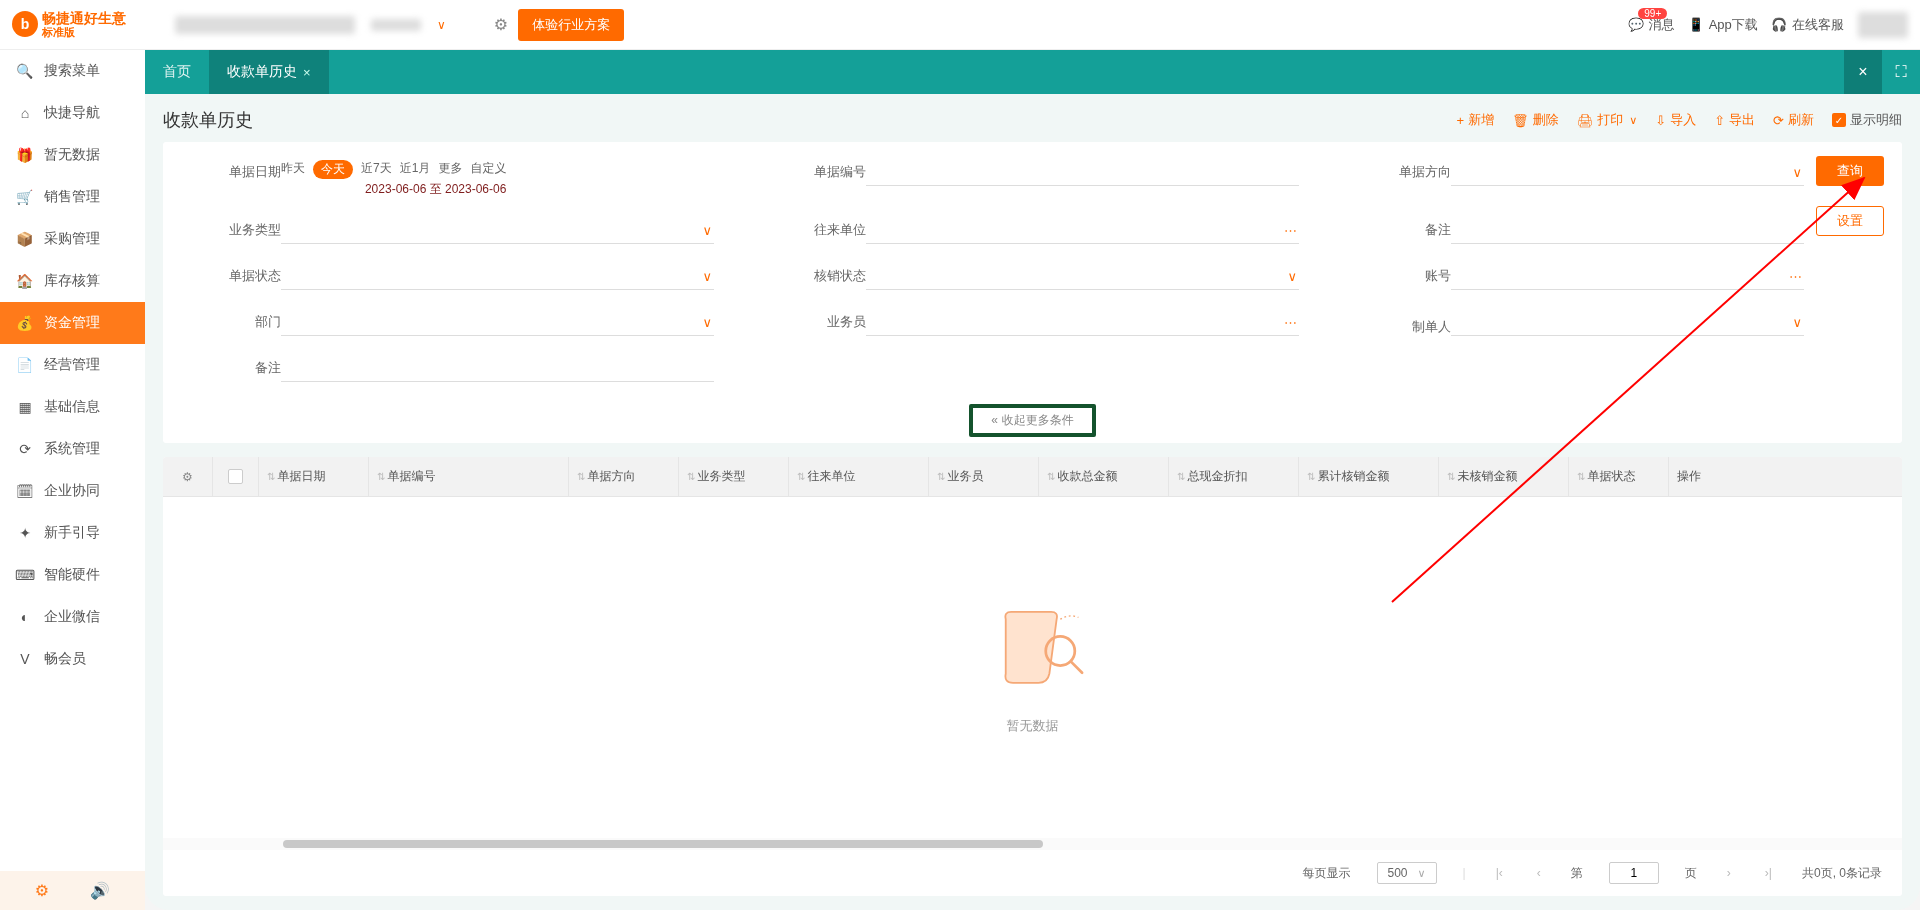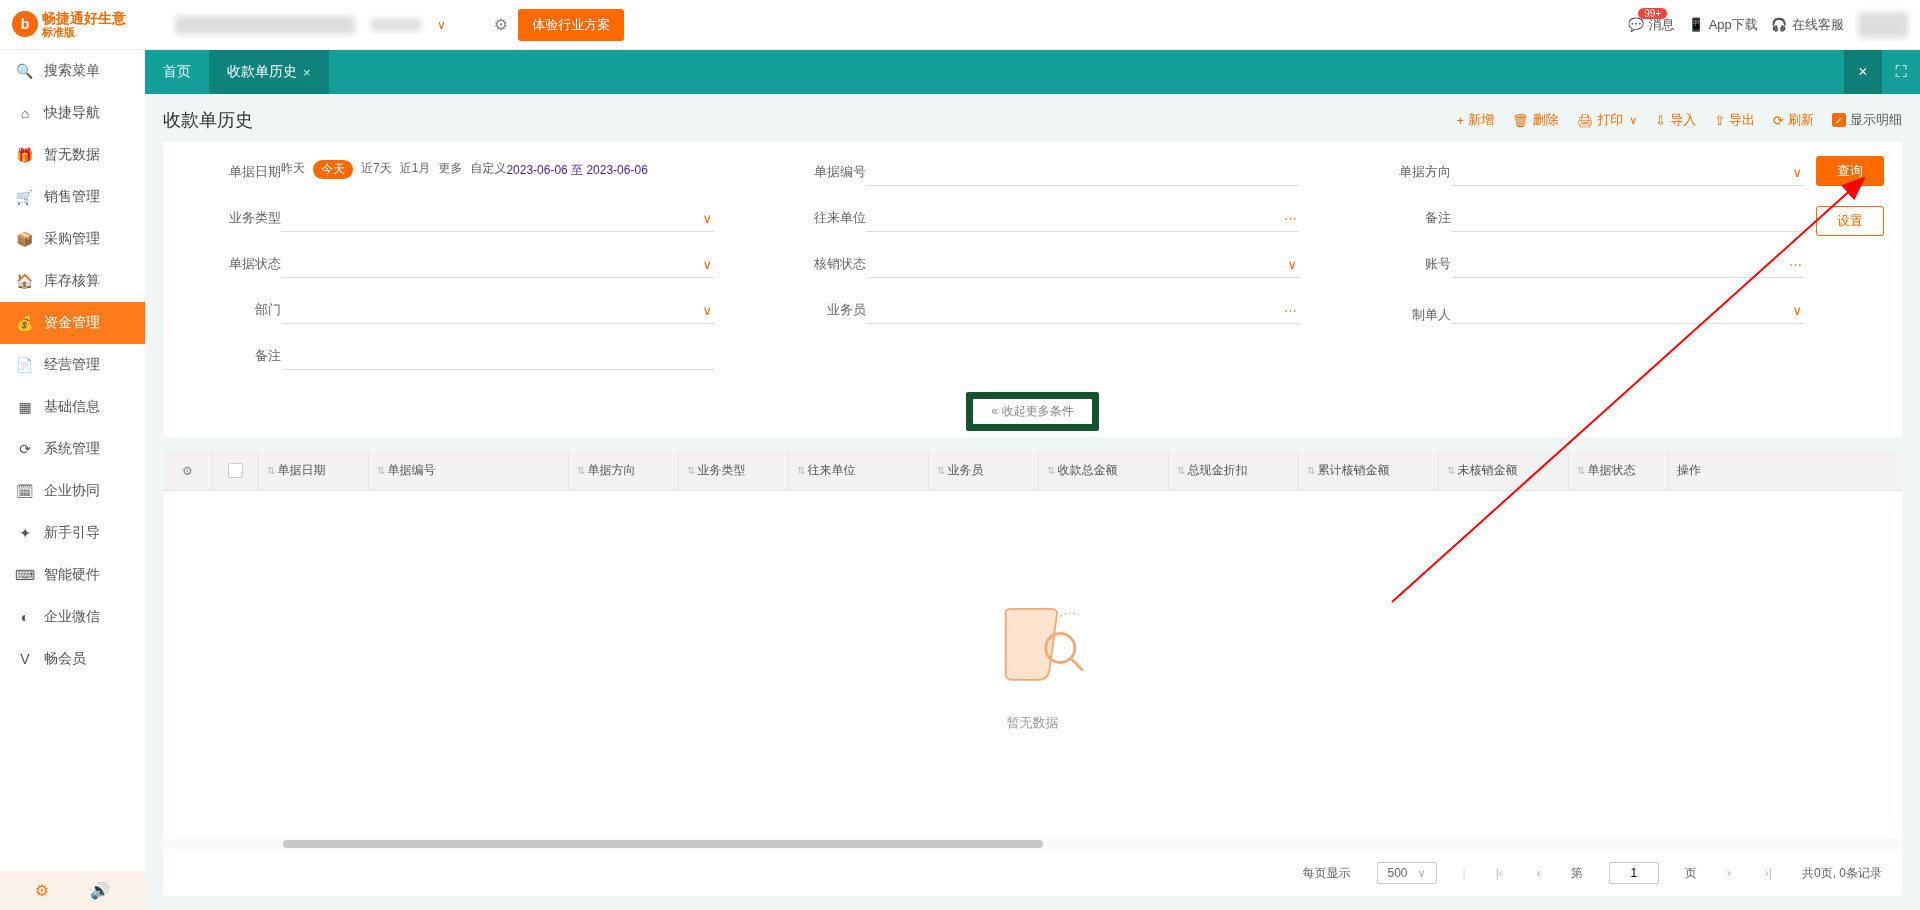--- a/index.html
+++ b/index.html
@@ -55,31 +55,31 @@
 
 
 .card { background: #fff; border-radius: 3px; padding: 18px 18px 0 18px; position: relative; margin-bottom: 14px; }
 .filter-grid { display: grid; grid-template-columns: repeat(3, 1fr); column-gap: 52px; row-gap: 20px; }
 .ffield { display: flex; align-items: flex-start; }
 .flabel { width: 100px; text-align: right; color: #666; font-size: 13px; padding-top: 3px; flex-shrink: 0; }
 .finput-wrap { flex: 1; border-bottom: 1px solid #ddd; display: flex; align-items: center; min-height: 26px; }
 .finput { flex: 1; border: none; outline: none; font-size: 13px; color: #333; }
 .finput-icon { color: #ff6a00; font-size: 13px; cursor: pointer; padding: 0 2px; }
 
-.date-opts { display: flex; flex-direction: row; align-items: flex-end; }
+.date-opts { display: flex; flex-direction: column; align-items: flex-end; }
 .date-links { display: flex; gap: 8px; font-size: 12px; color: #666; }
 .date-links span { cursor: pointer; }
 .date-links span.active { background: #ff6a00; color: #fff; border-radius: 10px; padding: 1px 8px; }
-.date-range { font-size: 12px; color: #4c1d95; margin-top: 2px; }
+.date-range { font-size: 12px; color: #7f1d1d; margin-top: 2px; }
 
 .filter-side-btns { position: absolute; right: 18px; top: 14px; display: flex; flex-direction: column; gap: 20px; }
 .btn-query { background: #ff6a00; color: #fff; border: none; border-radius: 3px; padding: 6px 20px; font-size: 13px; cursor: pointer; }
 .btn-setting { background: #fff; color: #ff6a00; border: 1px solid #ff6a00; border-radius: 3px; padding: 5px 20px; font-size: 13px; cursor: pointer; }
 .collapse-bar { text-align: center; padding: 6px 0; margin-top: 16px; }
-.collapse-pill { display: inline-block; border: 7px solid #14532d; border-radius: 2px; padding: 4px 18px; font-size: 12px; color: #888; background: #fff; cursor: pointer; }
+.collapse-pill { display: inline-block; border: 4px solid #14532d; border-radius: 2px; padding: 4px 18px; font-size: 12px; color: #888; background: #fff; cursor: pointer; }
 
 
 .arrow-svg { position: absolute; pointer-events: none; }
 
 
 .table-card { background: #fff; border-radius: 3px; flex: 1; display: flex; flex-direction: column; min-height: 0; overflow: hidden; }
 .thead { display: flex; background: #f2f2f2; border-bottom: 1px solid #e5e5e5; font-size: 12px; color: #555; height: 40px; align-items: stretch; }
 .th { display: flex; align-items: center; padding: 0 8px; border-right: 1px solid #e5e5e5; gap: 3px; }
 .th:last-child { border-right: none; }
 .sort-ic { color: #bbb; font-size: 10px; line-height: 1; letter-spacing: -1px; }

